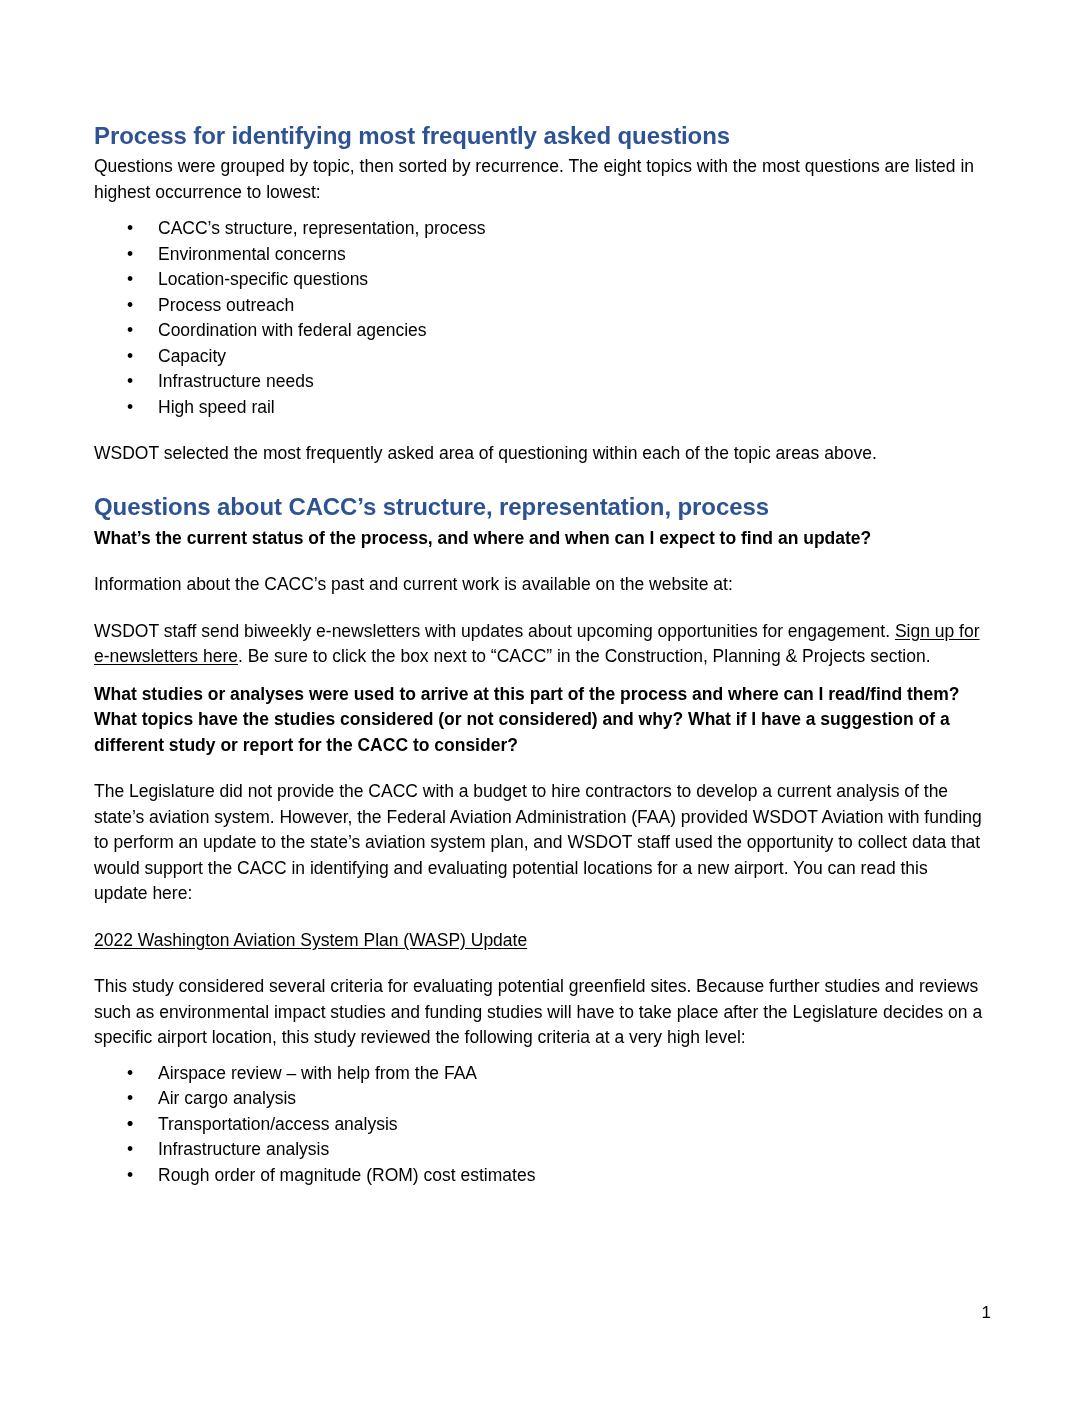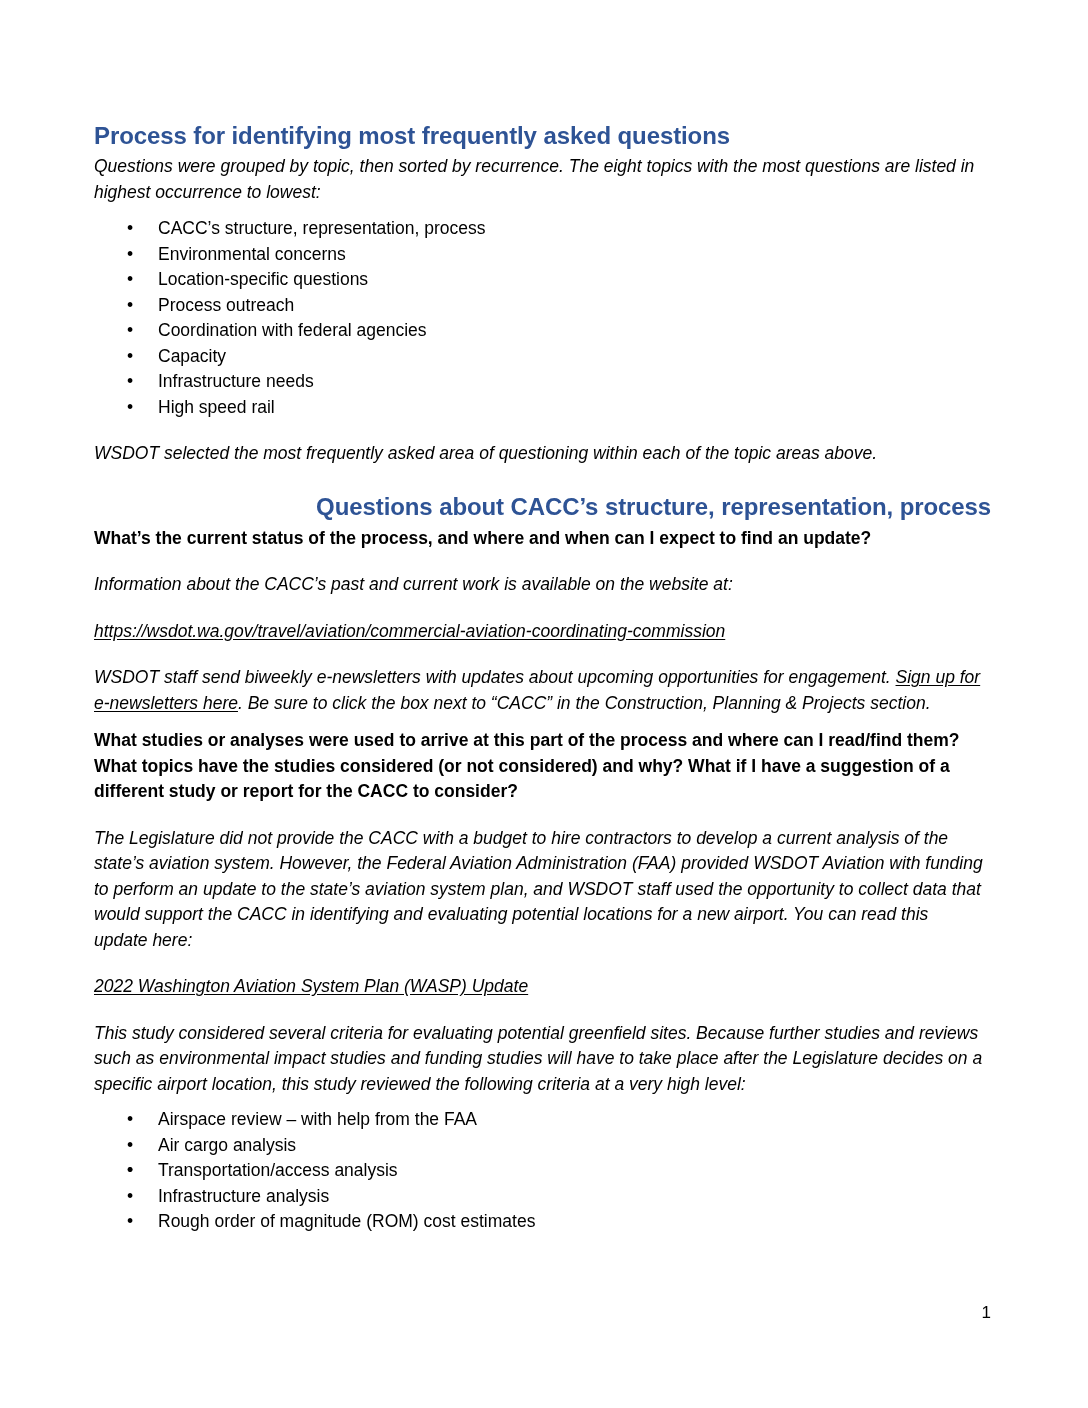--- a/index.html
+++ b/index.html
@@ -31,28 +31,26 @@
     color: #2E5395;
     font-size: 24px;
     font-weight: bold;
     line-height: 28px;
     margin: 0 0 4px 0;
     letter-spacing: -0.1px;
   }
   h1.doc-heading.second {
     margin-top: 26px;
     margin-bottom: 5px;
-    text-align: right;
   }
   p.body-text {
     font-size: 17.5px;
     line-height: 25.5px;
     margin: 0 8px 0 0;
     color: #000000;
-    font-style: italic;
   }
   p.spaced {
     margin-top: 21px;
   }
   p.question {
     font-size: 17.5px;
     line-height: 25.5px;
     font-weight: bold;
     margin: 0;
     color: #000000;
@@ -141,23 +139,20 @@
     </ul>
 
     <p class="body-text spaced">WSDOT selected the most frequently asked area of questioning within each of the topic areas above.</p>
 
     <h1 class="doc-heading second">Questions about CACC’s structure, representation, process</h1>
 
     <p class="question">What’s the current status of the process, and where and when can I expect to find an update?</p>
 
     <p class="body-text spaced">Information about the CACC’s past and current work is available on the website at:</p>
 
-    <p class="body-text spaced">
-      <a class="doc-link" href="#">https://wsdot.wa.gov/travel/aviation/commercial-aviation-coordinating-commission</a>
-    </p>
 
     <p class="body-text spaced">
       <span>WSDOT staff send biweekly e-newsletters with updates about upcoming opportunities for engagement. </span><a class="doc-link" href="#">Sign up for e-newsletters here</a><span>. Be sure to click the box next to “CACC” in the Construction, Planning &amp; Projects section.</span>
     </p>
 
     <p class="question gap">What studies or analyses were used to arrive at this part of the process and where can I read/find them? What topics have the studies considered (or not considered) and why? What if I have a suggestion of a different study or report for the CACC to consider?</p>
 
     <p class="body-text spaced">The Legislature did not provide the CACC with a budget to hire contractors to develop a current analysis of the state’s aviation system. However, the Federal Aviation Administration (FAA) provided WSDOT Aviation with funding to perform an update to the state’s aviation system plan, and WSDOT staff used the opportunity to collect data that would support the CACC in identifying and evaluating potential locations for a new airport. You can read this update here:</p>
 
     <p class="body-text spaced">

